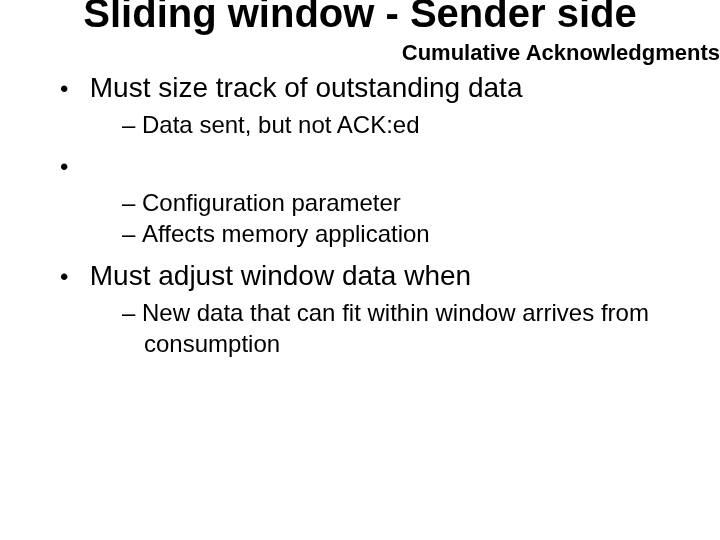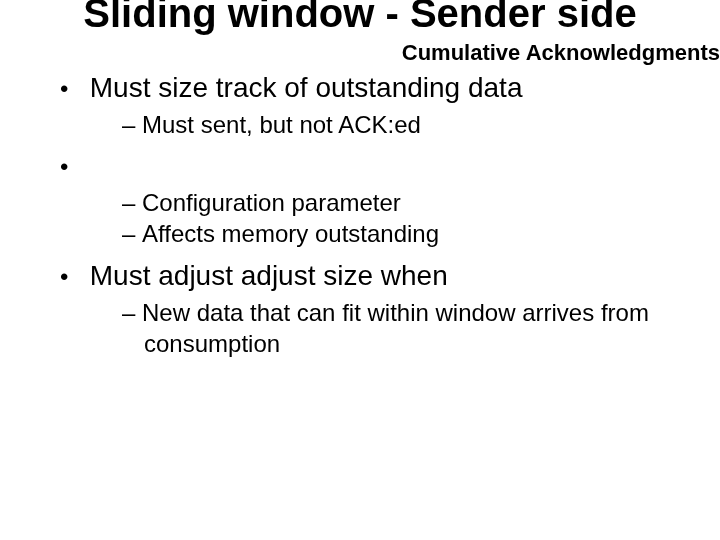--- a/index.html
+++ b/index.html
@@ -76,30 +76,30 @@
 <body>
 
 <div class="slide">
   <div class="title">Sliding window - Sender side</div>
   <div class="subtitle">Cumulative Acknowledgments</div>
   <div class="body">
     <ul class="level1">
       <li>
         <span class="li-text">Must size track of outstanding data</span>
         <ul class="level2">
-          <li><span class="li-text">Must sent, but not ACK:ed</span></li>
+          <li><span class="li-text">Data sent, but not ACK:ed</span></li>
         </ul>
       </li>
       <li>
         <ul class="level2">
           <li><span class="li-text">Configuration parameter</span></li>
-          <li><span class="li-text">Affects memory outstanding</span></li>
+          <li><span class="li-text">Affects memory application</span></li>
         </ul>
       </li>
       <li>
-        <span class="li-text">Must adjust adjust size when</span>
+        <span class="li-text">Must adjust window data when</span>
         <ul class="level2">
           <li><span class="li-text">New data that can fit within window arrives from consumption</span></li>
         </ul>
       </li>
     </ul>
   </div>
 </div>
 
 </body></html>

